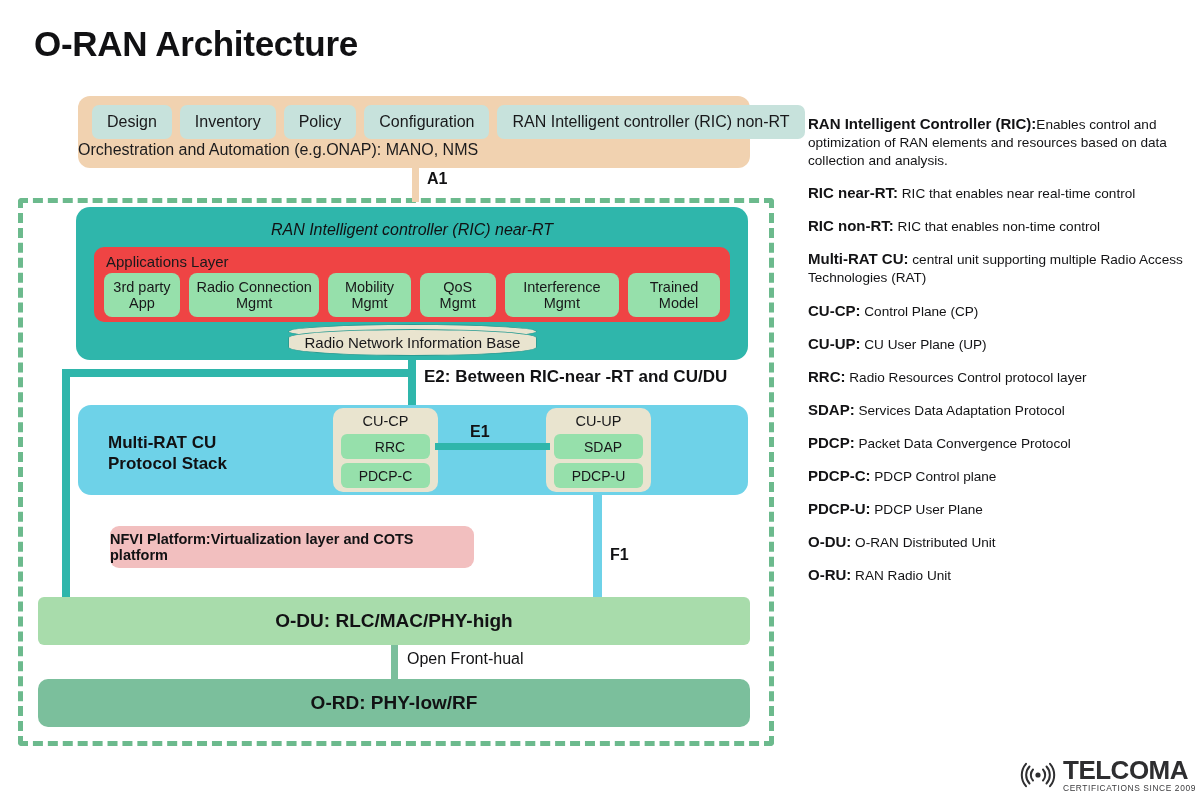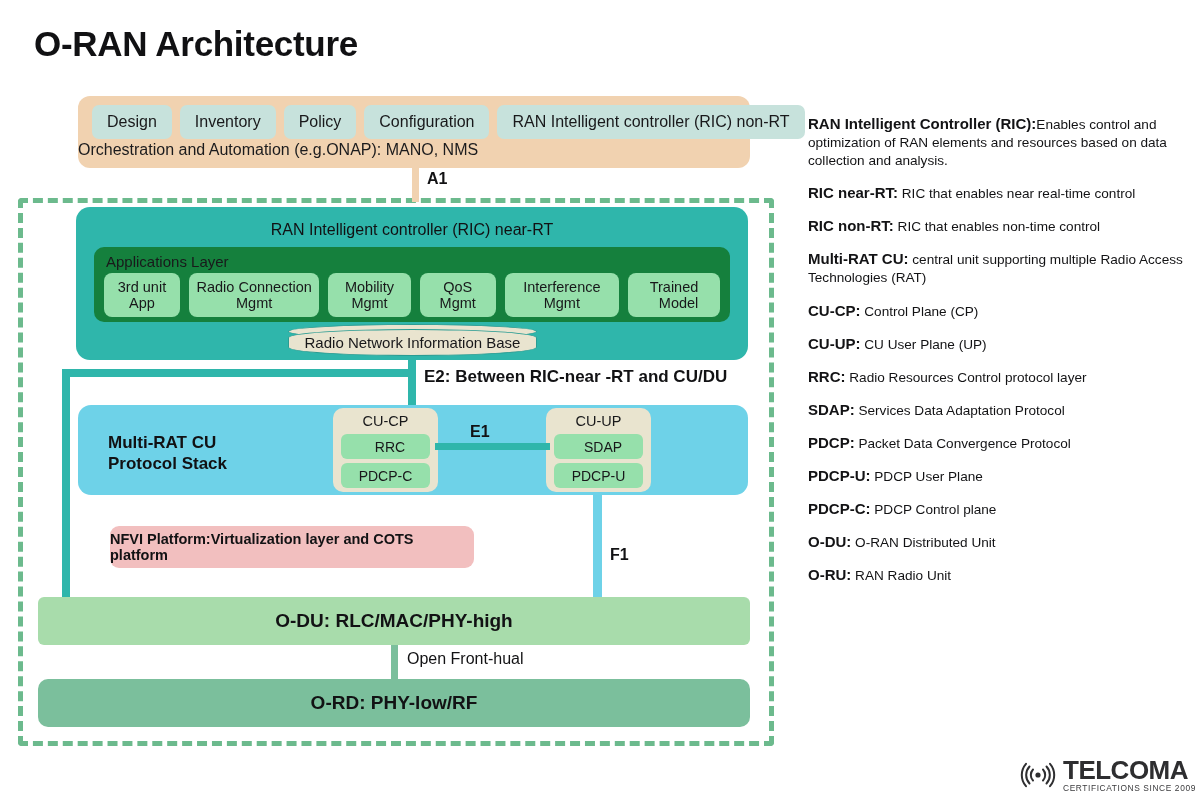--- a/index.html
+++ b/index.html
@@ -102,28 +102,29 @@
     height: 153px;
     background: #2fb6ab;
     border-radius: 14px;
   }
   .ric-near-title {
     position: absolute;
     left: 0; right: 0; top: 14px;
     text-align: center;
     font-size: 16px;
     color: #111113;
+    font-style: italic;
   }
   .apps-layer {
     position: absolute;
     left: 18px;
     top: 40px;
     right: 18px;
     height: 75px;
-    background: #15803d;
+    background: #ef4444;
     border-radius: 10px;
   }
   .apps-layer-label {
     position: absolute;
     left: 12px;
     top: 6px;
     font-size: 15px;
     color: #19191b;
   }
   .apps-row {
@@ -434,21 +435,21 @@
 </div>
 
 <div class="a1-line"></div>
 <div class="a1-label">A1</div>
 
 <div class="ric-near">
   <div class="ric-near-title">RAN Intelligent controller (RIC) near-RT</div>
   <div class="apps-layer">
     <div class="apps-layer-label">Applications Layer</div>
     <div class="apps-row">
-      <div class="app-box w1">3rd unit
+      <div class="app-box w1">3rd party
 App</div>
       <div class="app-box w2">Radio Connection
 Mgmt</div>
       <div class="app-box w3">Mobility
 Mgmt</div>
       <div class="app-box w4">QoS
 Mgmt</div>
       <div class="app-box w5">Interference
 Mgmt</div>
       <div class="app-box w6">Trained
@@ -496,22 +497,22 @@
 <div class="legend">
   <div class="legend-item"><span class="legend-term">RAN Intelligent Controller (RIC):</span><span class="legend-def">Enables control and optimization of RAN elements and resources based on data collection and analysis.</span></div>
   <div class="legend-item"><span class="legend-term">RIC near-RT:</span><span class="legend-def"> RIC that enables near real-time control</span></div>
   <div class="legend-item"><span class="legend-term">RIC non-RT:</span><span class="legend-def"> RIC that enables non-time control</span></div>
   <div class="legend-item"><span class="legend-term">Multi-RAT CU:</span><span class="legend-def"> central unit supporting multiple Radio Access Technologies (RAT)</span></div>
   <div class="legend-item"><span class="legend-term">CU-CP:</span><span class="legend-def"> Control Plane (CP)</span></div>
   <div class="legend-item"><span class="legend-term">CU-UP:</span><span class="legend-def"> CU User Plane (UP)</span></div>
   <div class="legend-item"><span class="legend-term">RRC:</span><span class="legend-def"> Radio Resources Control protocol layer</span></div>
   <div class="legend-item"><span class="legend-term">SDAP:</span><span class="legend-def"> Services Data Adaptation Protocol</span></div>
   <div class="legend-item"><span class="legend-term">PDCP:</span><span class="legend-def"> Packet Data Convergence Protocol</span></div>
+  <div class="legend-item"><span class="legend-term">PDCP-C:</span><span class="legend-def"> PDCP Control plane</span></div>
   <div class="legend-item"><span class="legend-term">PDCP-U:</span><span class="legend-def"> PDCP User Plane</span></div>
-  <div class="legend-item"><span class="legend-term">PDCP-C:</span><span class="legend-def"> PDCP Control plane</span></div>
   <div class="legend-item"><span class="legend-term">O-DU:</span><span class="legend-def"> O-RAN Distributed Unit</span></div>
   <div class="legend-item"><span class="legend-term">O-RU:</span><span class="legend-def"> RAN Radio Unit</span></div>
 </div>
 
 <div class="logo">
   <svg class="logo-icon" width="40" height="28" viewBox="0 0 40 28">
     <circle cx="20" cy="14" r="2.6" fill="#2e2e30"></circle>
     <path d="M25 8.5 A8 8 0 0 1 25 19.5" stroke="#2e2e30" stroke-width="2" fill="none" stroke-linecap="round"></path>
     <path d="M28.5 5.5 A12.5 12.5 0 0 1 28.5 22.5" stroke="#2e2e30" stroke-width="2" fill="none" stroke-linecap="round"></path>
     <path d="M32 2.8 A17 17 0 0 1 32 25.2" stroke="#2e2e30" stroke-width="2" fill="none" stroke-linecap="round"></path>

